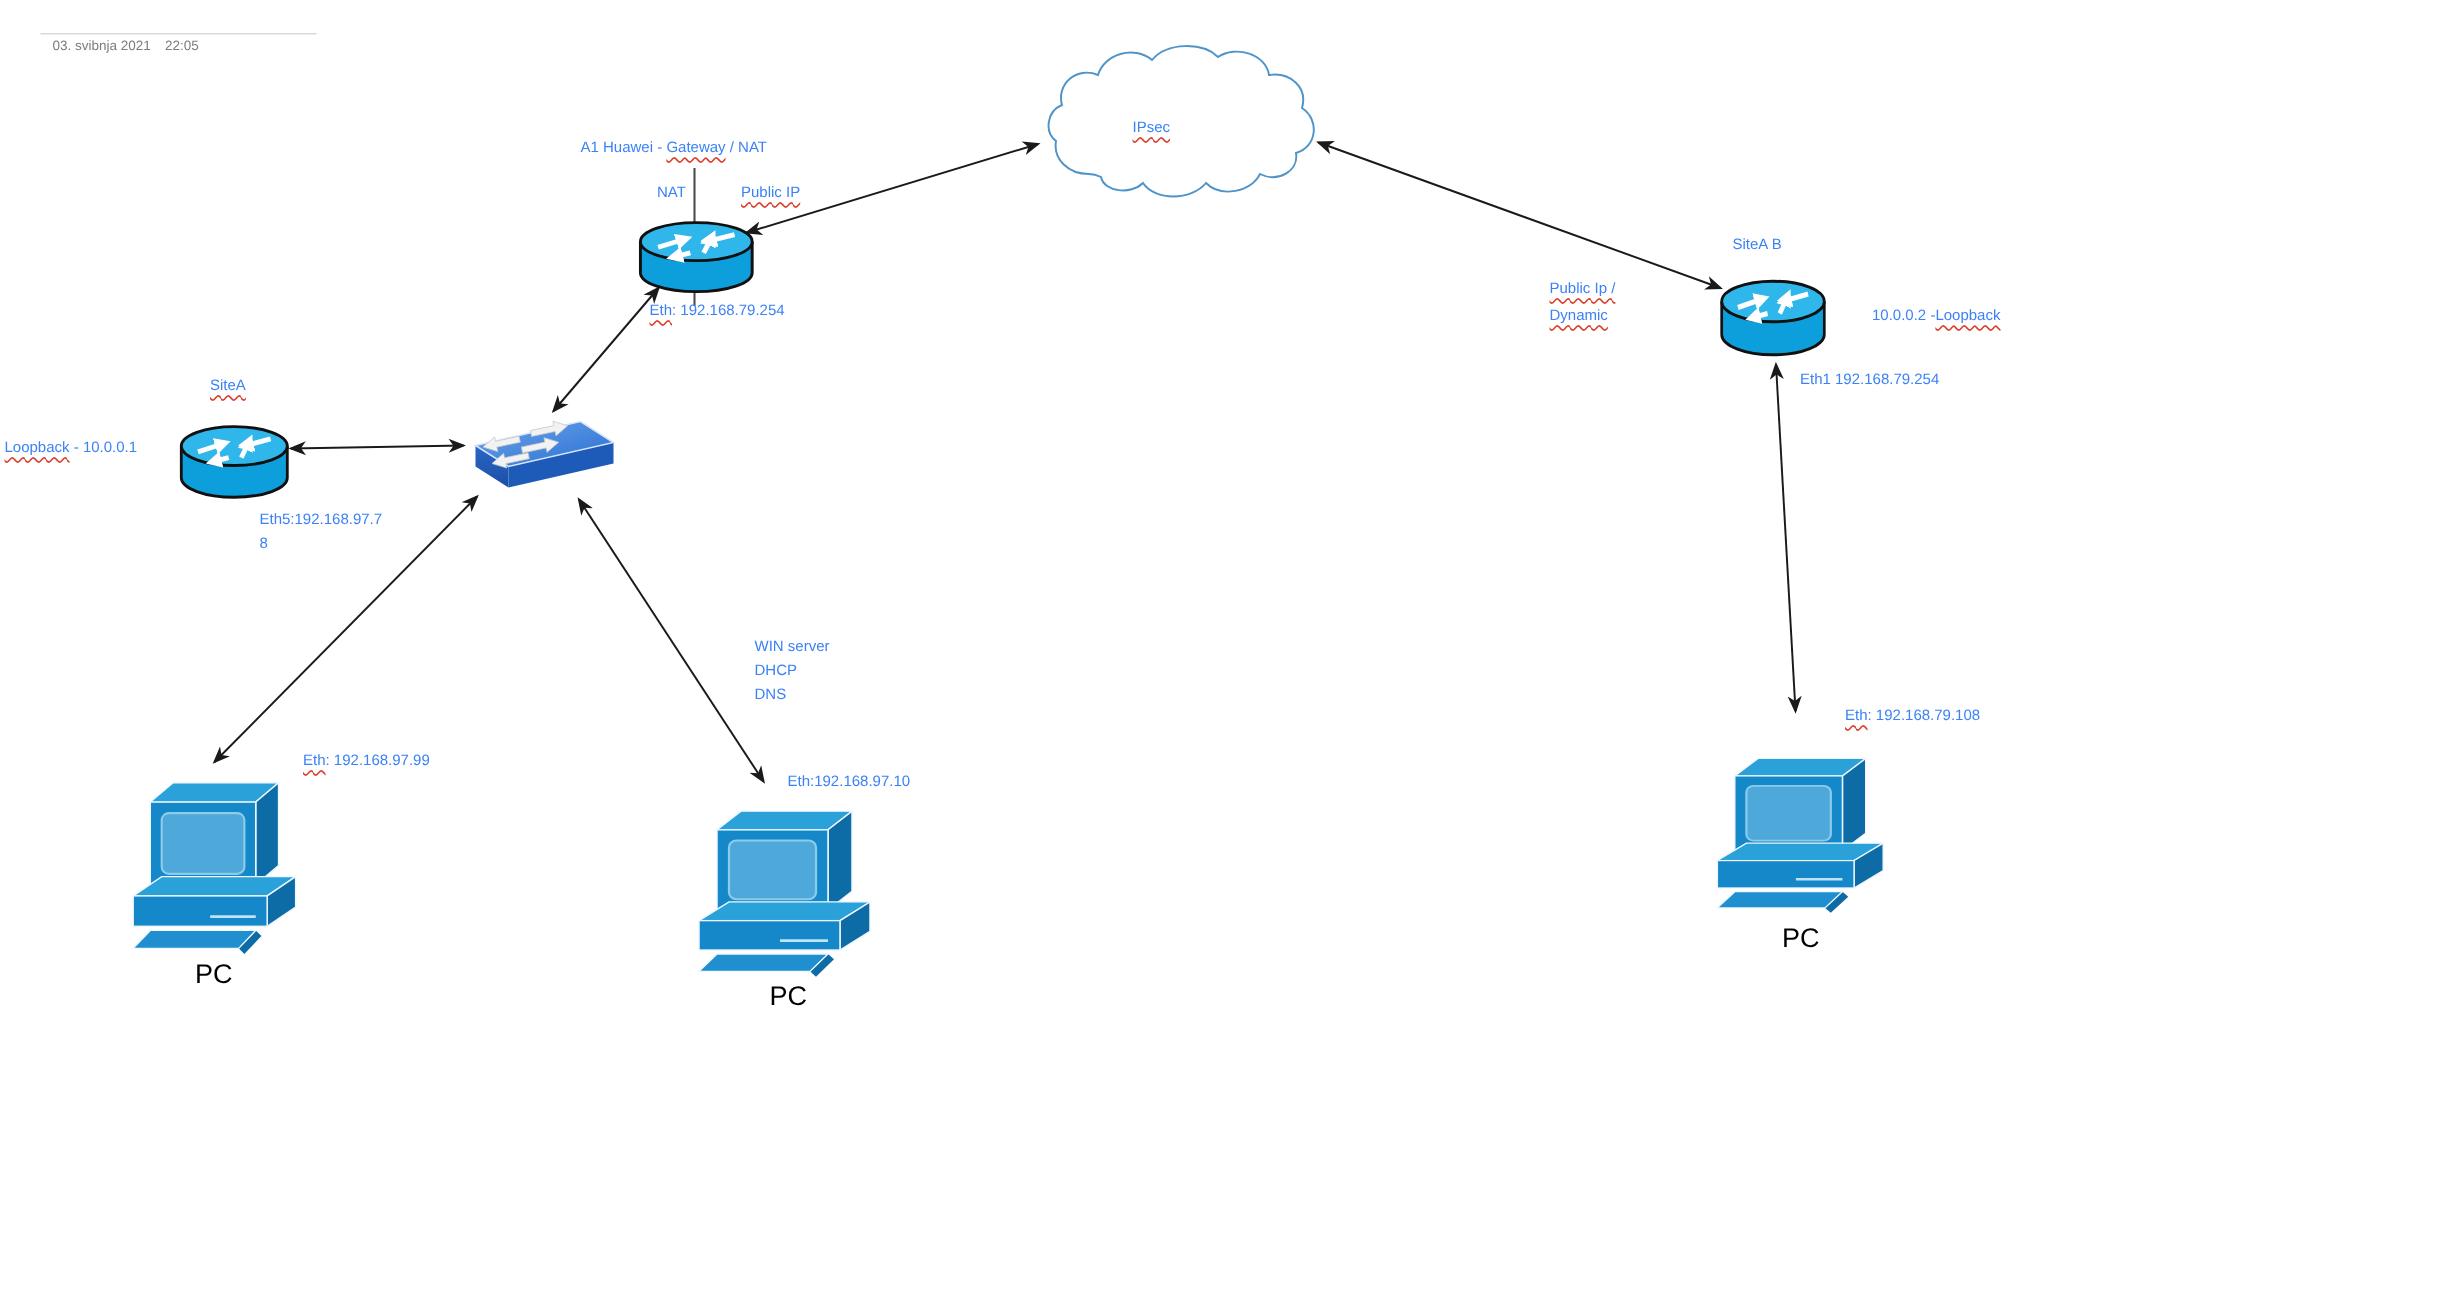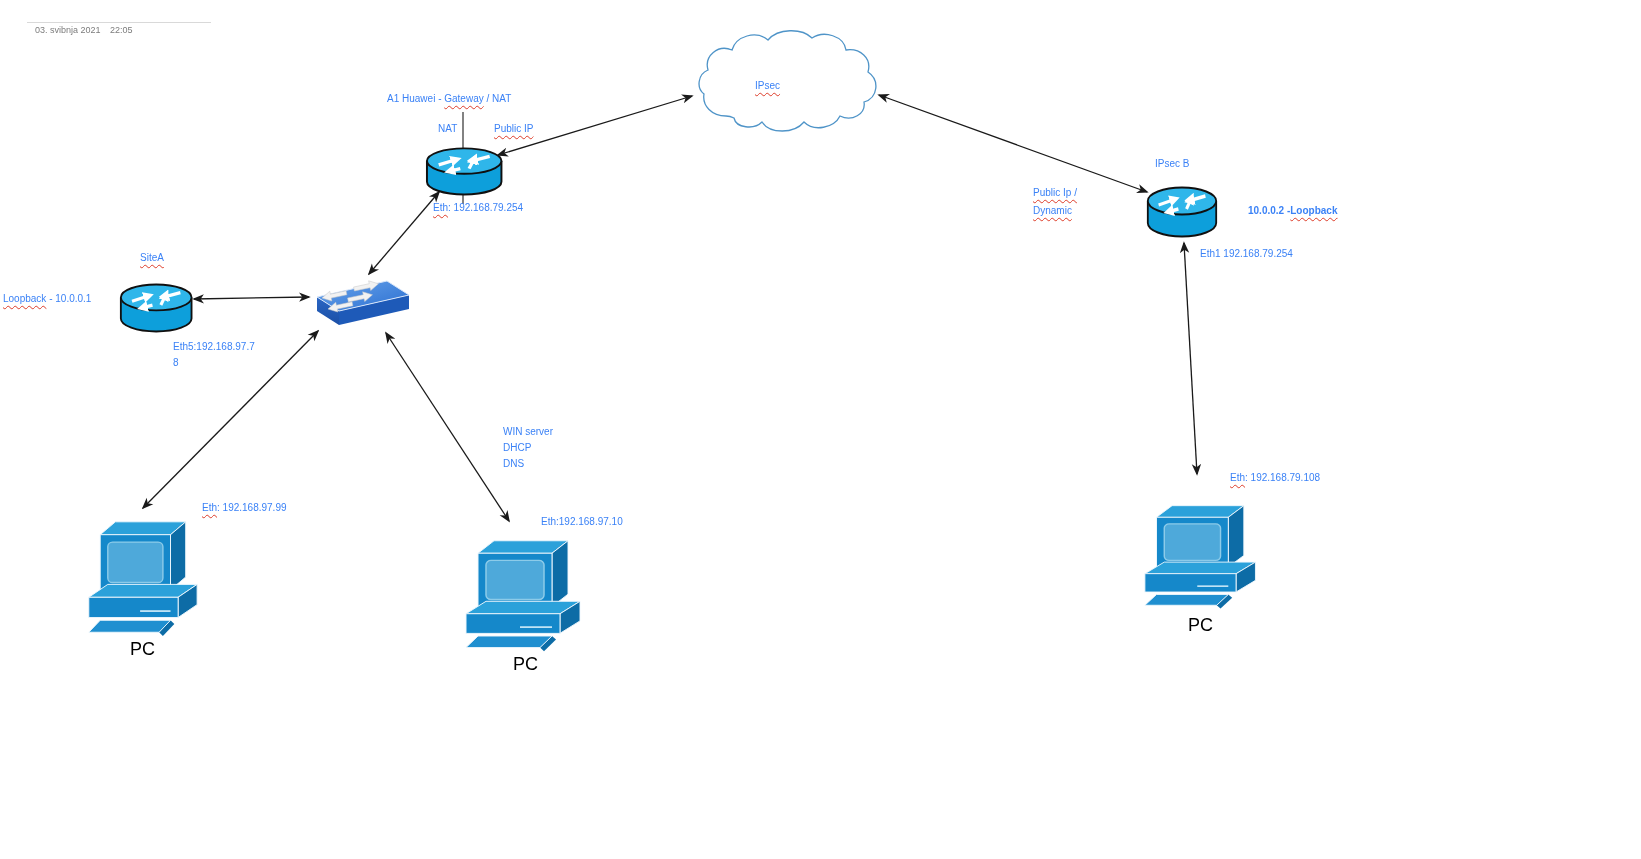--- a/index.html
+++ b/index.html
@@ -107,46 +107,46 @@
 
   <div class="lbl" style="left:387px;top:91px;"><span>A1 Huawei - </span><span class="sq">Gateway</span><span> / NAT</span></div>
 
   <div class="lbl" style="left:438px;top:121px;">NAT</div>
   <div class="lbl sq" style="left:494px;top:121px;">Public IP</div>
 
   <div class="lbl" style="left:433px;top:200px;"><span class="sq">Eth</span><span>: 192.168.79.254</span></div>
 
   <div class="lbl sq" style="left:755px;top:78px;">IPsec</div>
 
-  <div class="lbl" style="left:1155px;top:156px;">IPsec B</div>
+  <div class="lbl" style="left:1155px;top:156px;">SiteA B</div>
   <div class="lbl sq" style="left:1033px;top:185px;">Public Ip /</div>
   <div class="lbl sq" style="left:1033px;top:203px;">Dynamic</div>
 
-  <div class="lbl" style="left:1248px;top:203px;font-weight:bold;"><span>10.0.0.2 -</span><span class="sq">Loopback</span></div>
+  <div class="lbl" style="left:1248px;top:203px;"><span>10.0.0.2 -</span><span class="sq">Loopback</span></div>
 
   <div class="lbl" style="left:1200px;top:246px;">Eth1 192.168.79.254</div>
 
   <div class="lbl sq" style="left:140px;top:250px;">SiteA</div>
 
   <div class="lbl" style="left:3px;top:291px;"><span class="sq">Loopback</span><span> - 10.0.0.1</span></div>
 
   <div class="lbl" style="left:173px;top:339px;">
     <div>Eth5:192.168.97.7</div>
     <div>8</div>
   </div>
 
   <div class="lbl" style="left:503px;top:424px;">
     <div>WIN server</div>
     <div>DHCP</div>
     <div>DNS</div>
   </div>
 
   <div class="lbl" style="left:202px;top:500px;"><span class="sq">Eth</span><span>: 192.168.97.99</span></div>
 
-  <div class="lbl" style="left:525px;top:514px;margin-left:16px;">Eth:192.168.97.10</div>
+  <div class="lbl" style="left:525px;top:514px;">Eth:192.168.97.10</div>
 
   <div class="lbl" style="left:1230px;top:470px;"><span class="sq">Eth</span><span>: 192.168.79.108</span></div>
 
   <div class="pclbl" style="left:130px;top:639px;">PC</div>
   <div class="pclbl" style="left:513px;top:654px;">PC</div>
   <div class="pclbl" style="left:1188px;top:615px;">PC</div>
 
 </div>
 
 </body></html>

